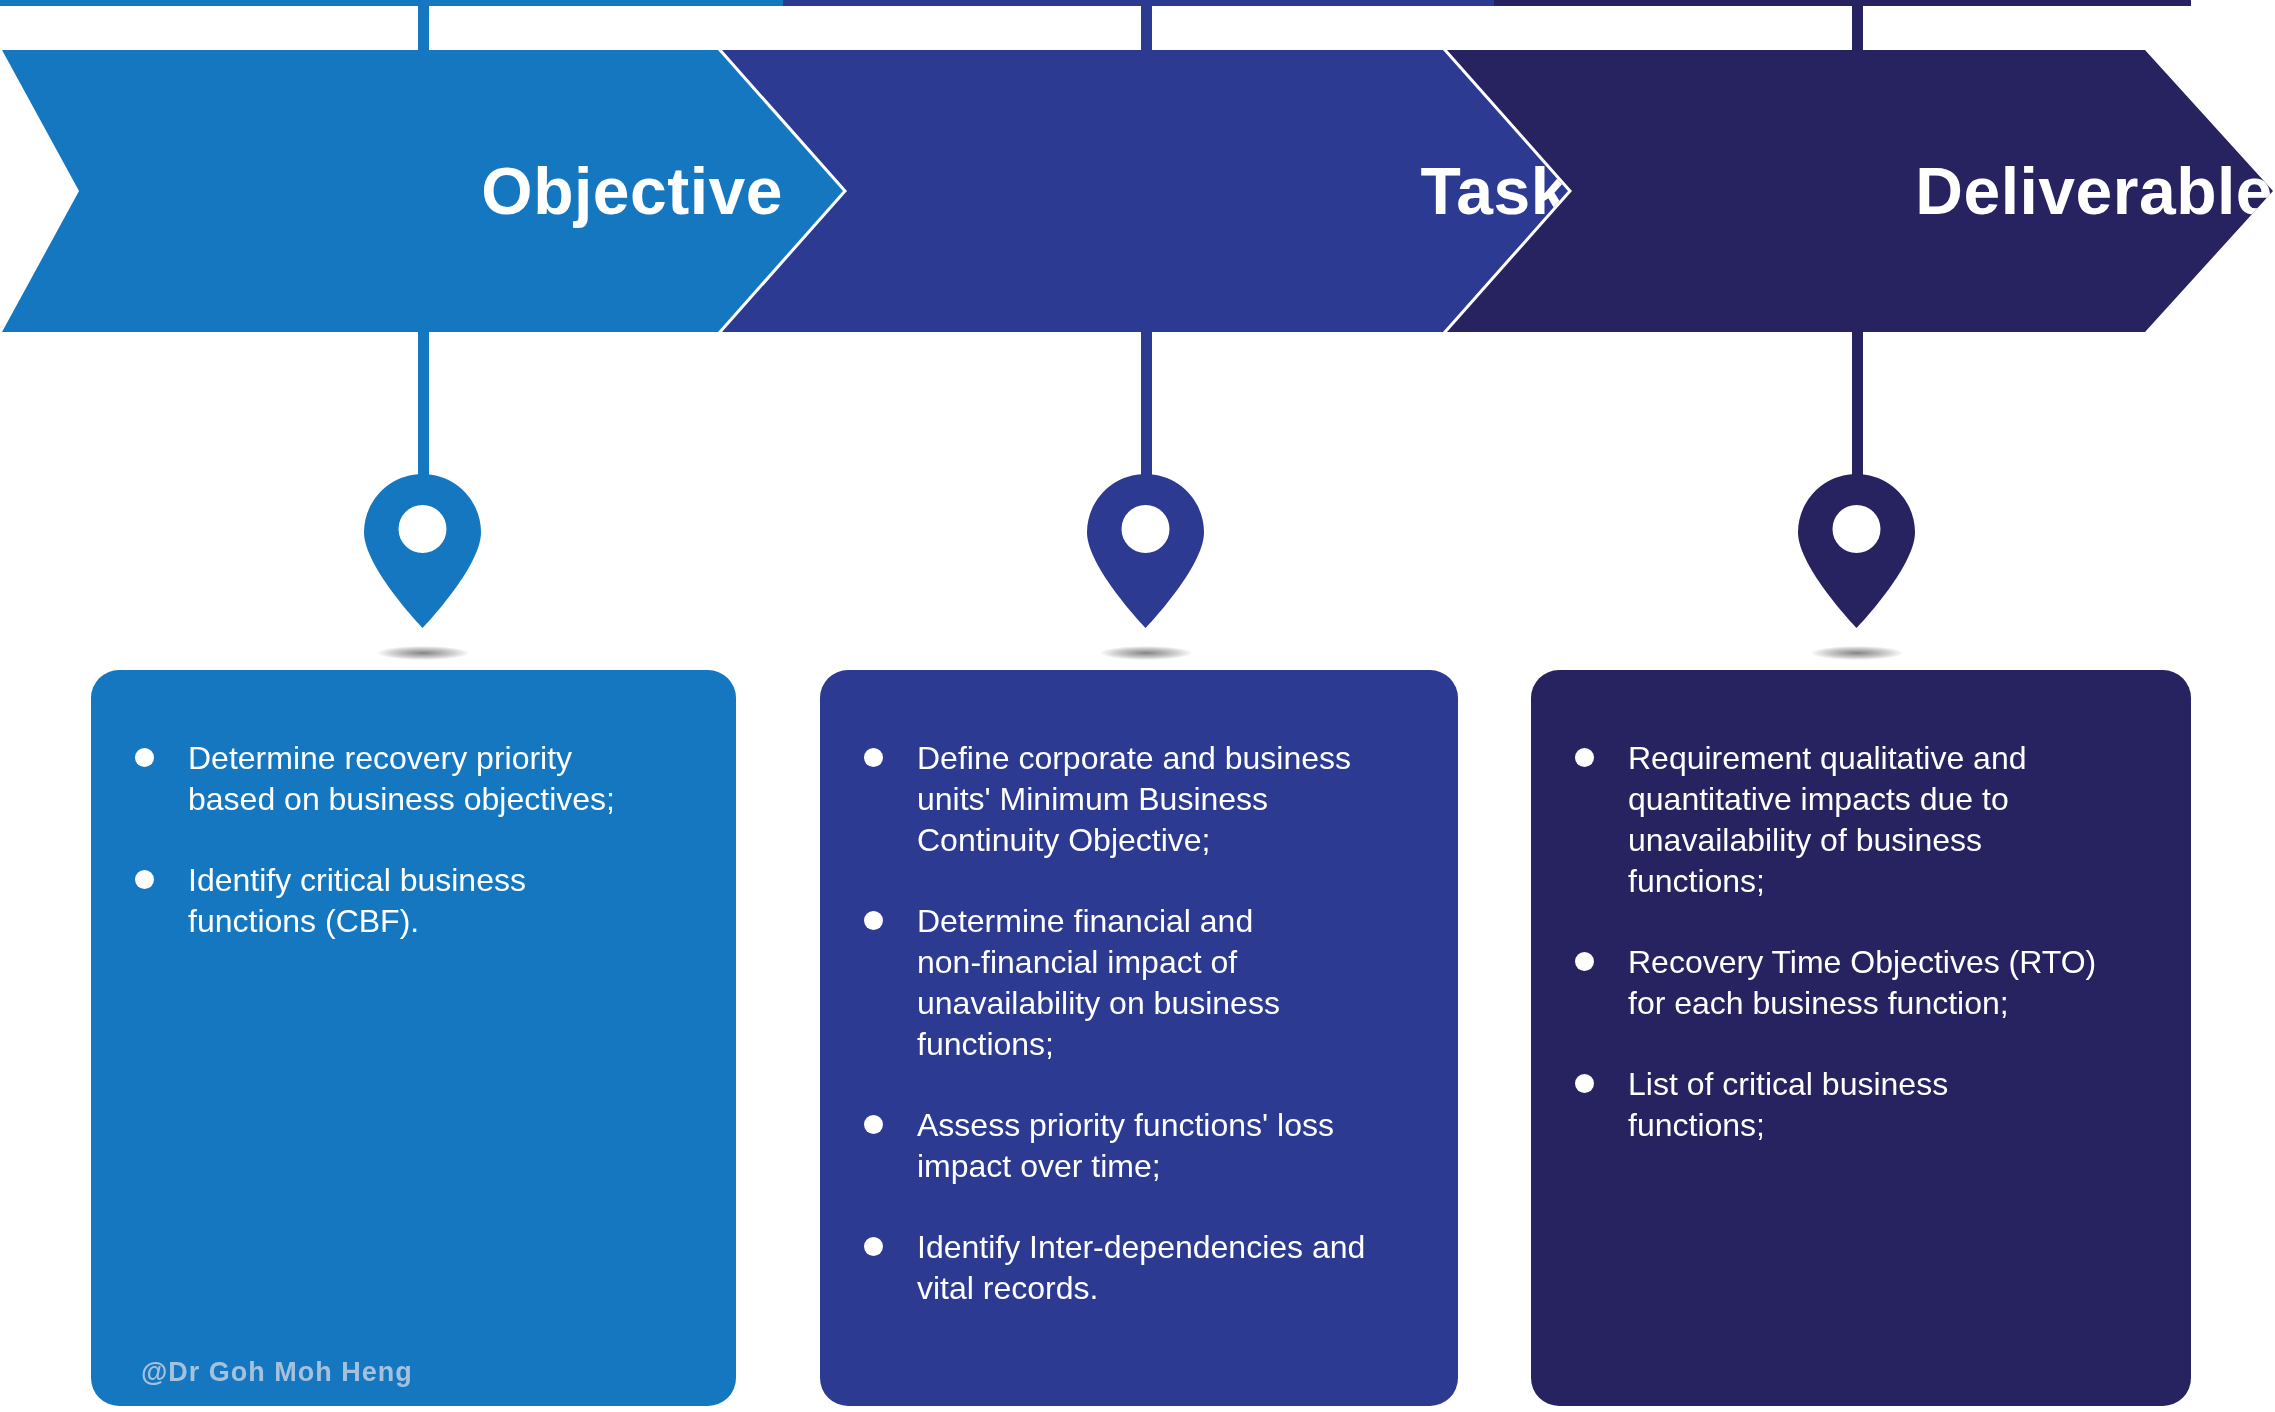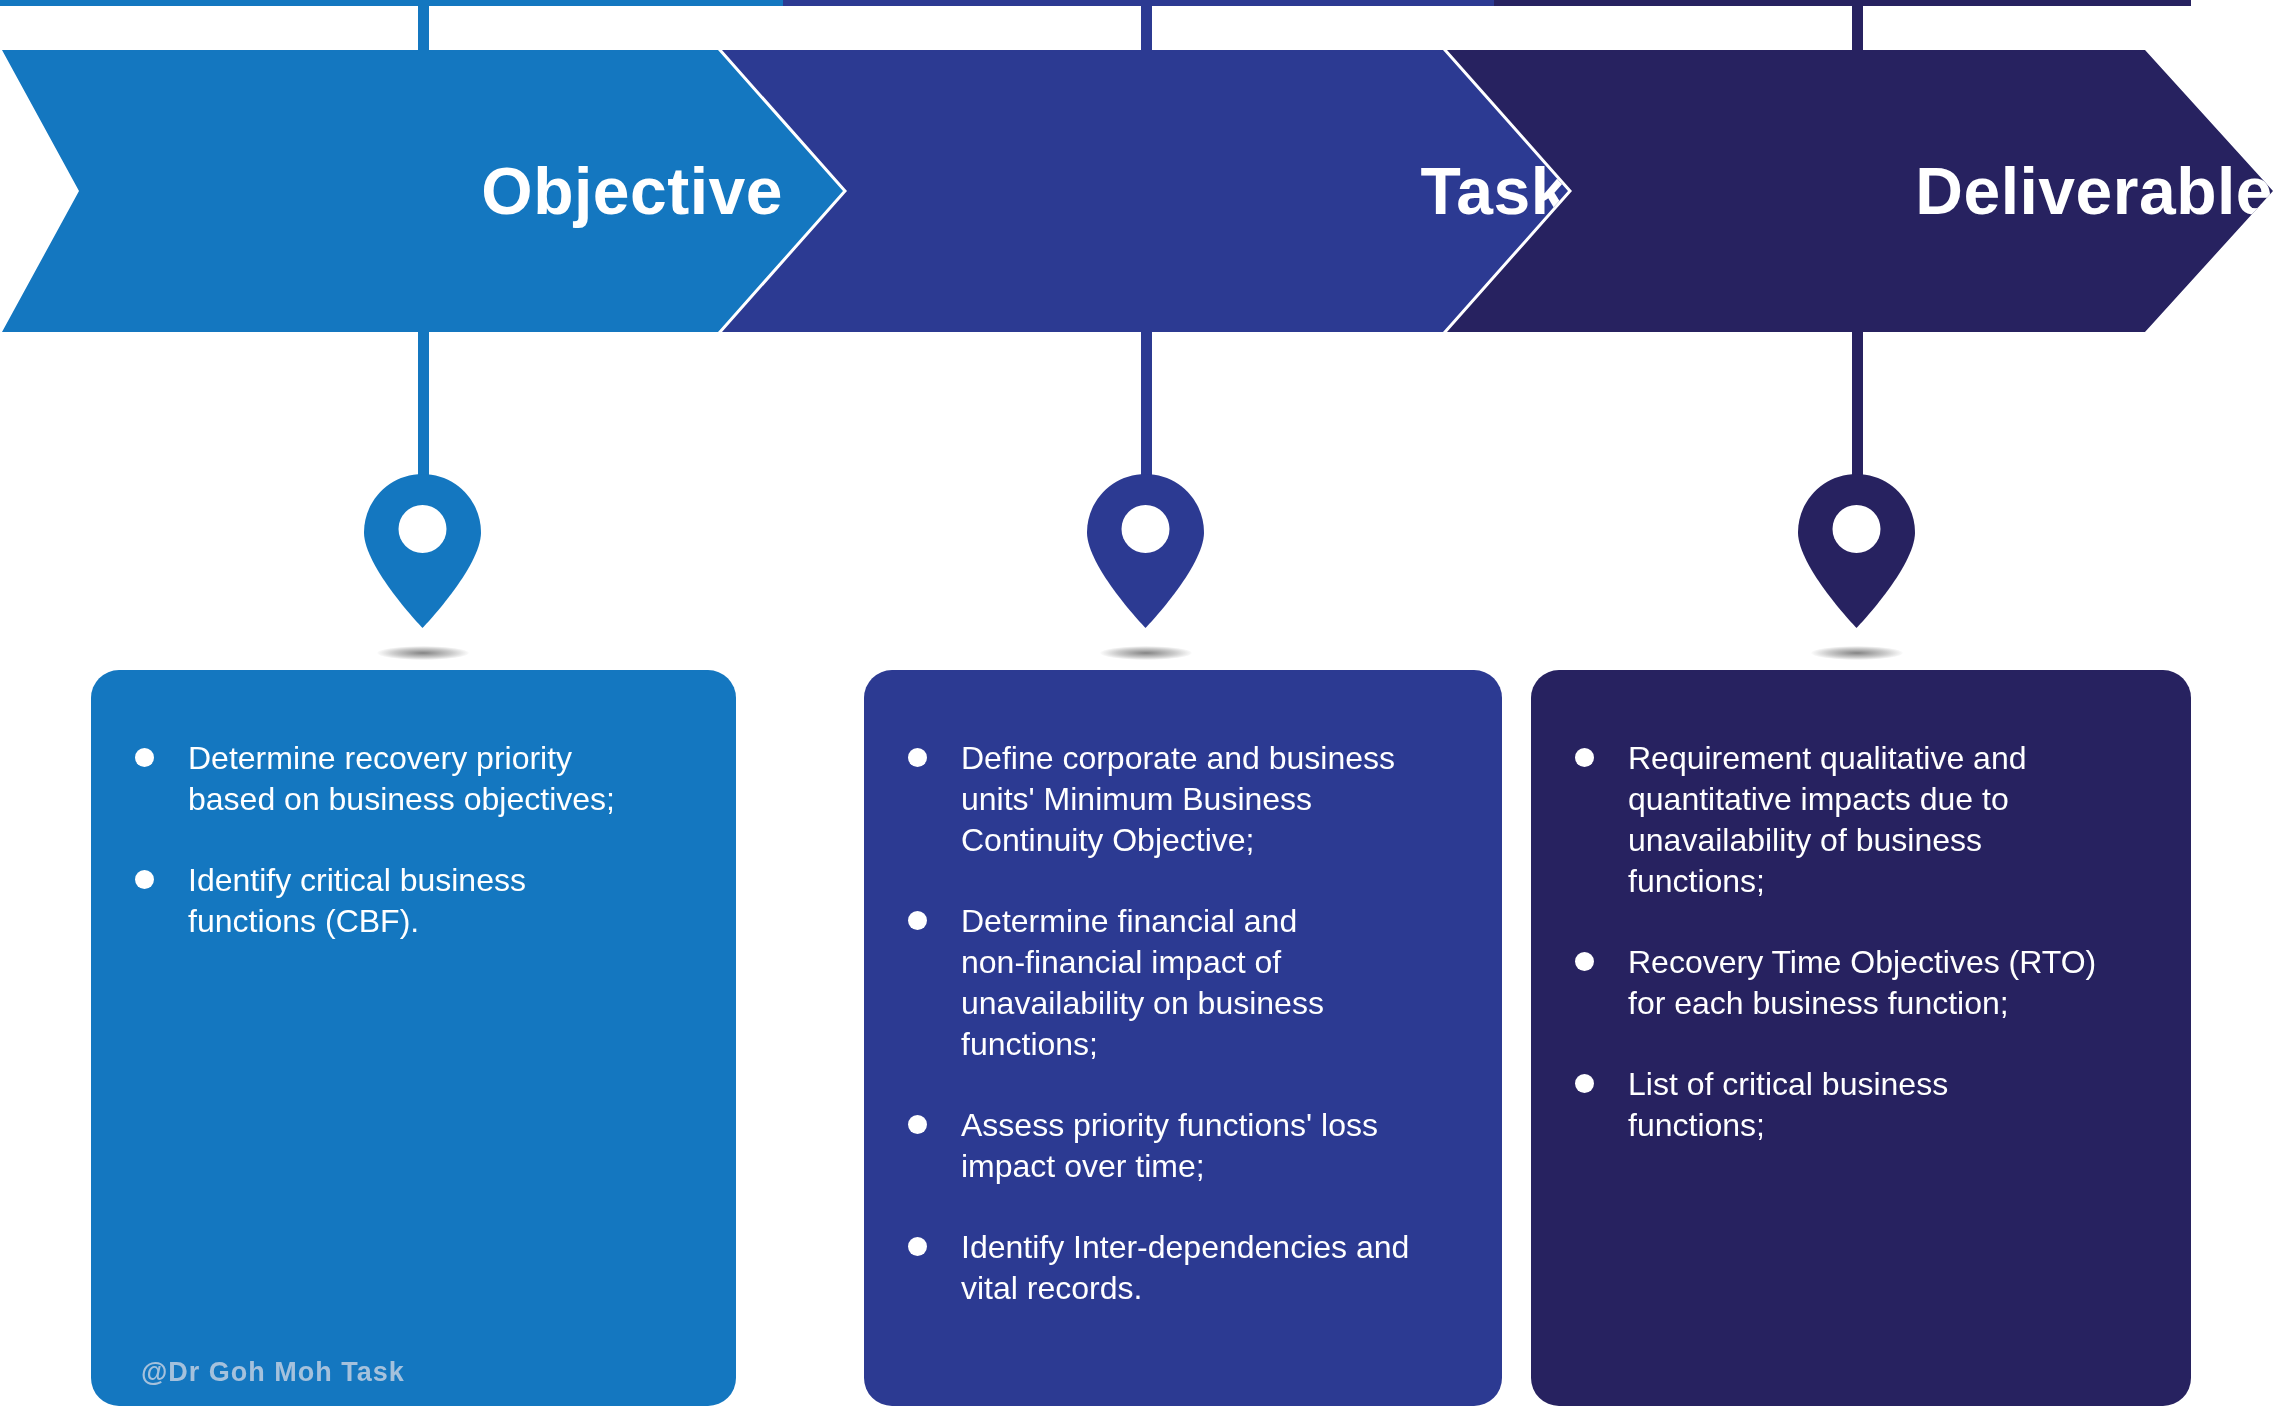--- a/index.html
+++ b/index.html
@@ -41,21 +41,21 @@
   .pin-shadow{position:absolute;top:646px;width:92px;height:14px;border-radius:50%;
     background:radial-gradient(ellipse at center, rgba(50,50,50,0.6) 0%, rgba(50,50,50,0.25) 45%, rgba(50,50,50,0) 72%);}
   .sh-1{left:377px;}
   .sh-2{left:1100px;}
   .sh-3{left:1811px;}
 
   
   .card{position:absolute;top:670px;height:736px;border-radius:28px;box-sizing:border-box;
     padding:68px 28px 0 44px;color:#fff;}
   .card-1{left:91px;width:645px;background:var(--c1);}
-  .card-2{left:864px;width:638px;background:var(--c2);}
+  .card-2{left:820px;width:638px;background:var(--c2);}
   .card-3{left:1531px;width:660px;background:var(--c3);}
 
   .bullet{display:flex;align-items:flex-start;column-gap:34px;margin-bottom:40px;}
   .dot{flex:none;width:19px;height:19px;border-radius:50%;background:#ffffff;margin-top:10px;}
   .btext{font-size:32px;line-height:41px;white-space:pre-line;color:#fff;}
 
   .watermark{position:absolute;left:50px;bottom:18px;font-size:27px;font-weight:700;
     letter-spacing:1px;color:var(--wm);}
 </style>
 </head>
@@ -106,21 +106,21 @@
     <div class="bullet">
       <span class="dot"></span>
       <div class="btext">Determine recovery priority
 based on business objectives;</div>
     </div>
     <div class="bullet">
       <span class="dot"></span>
       <div class="btext">Identify critical business
 functions (CBF).</div>
     </div>
-    <div class="watermark">@Dr Goh Moh Task</div>
+    <div class="watermark">@Dr Goh Moh Heng</div>
   </div>
 
   <div class="card card-2">
     <div class="bullet">
       <span class="dot"></span>
       <div class="btext">Define corporate and business
 units' Minimum Business
 Continuity Objective;</div>
     </div>
     <div class="bullet">

